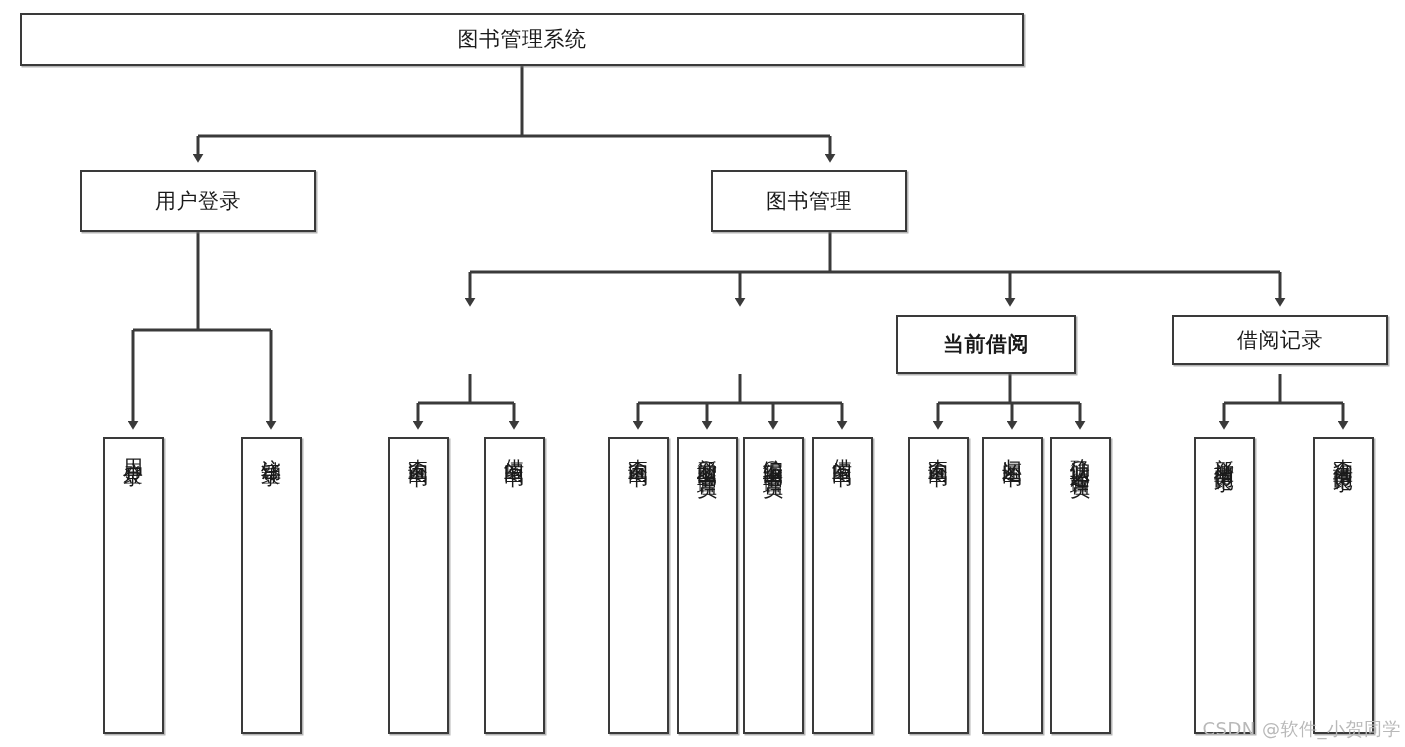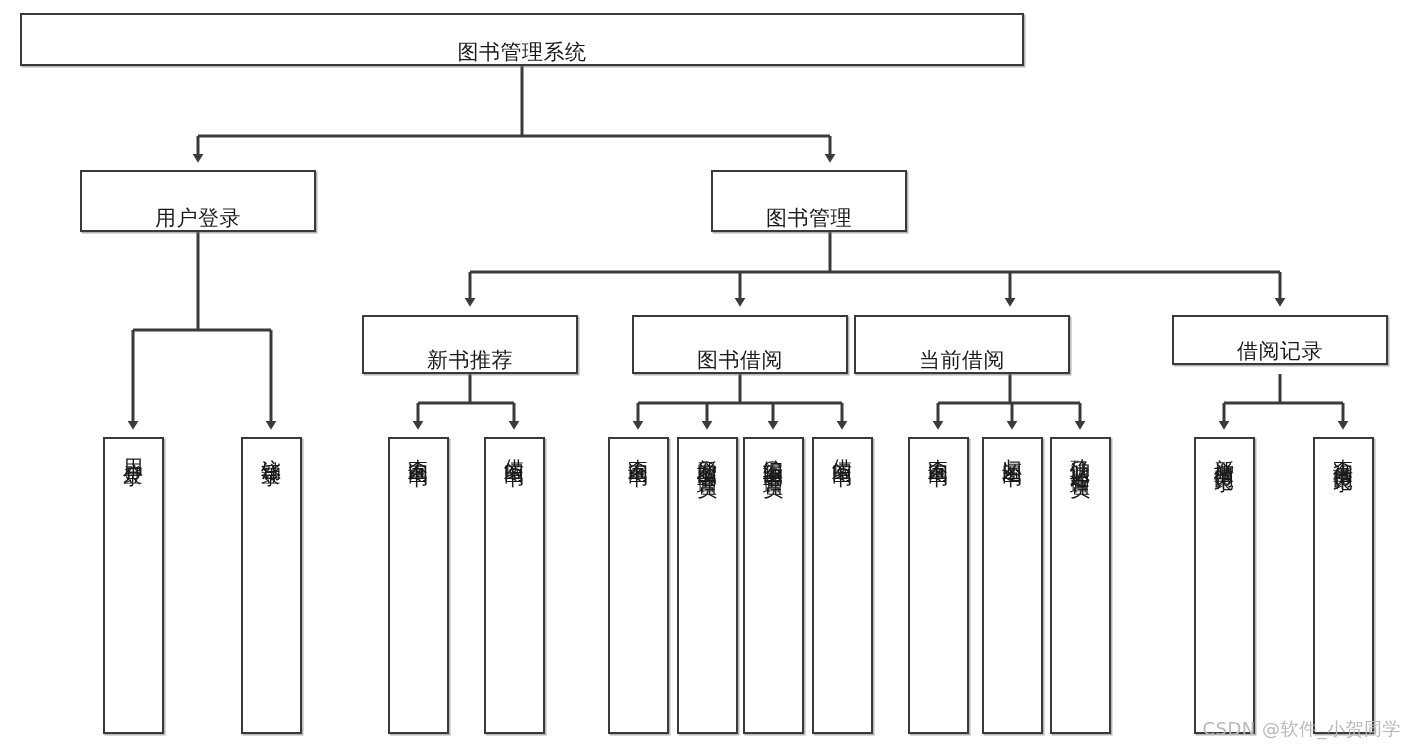--- a/index.html
+++ b/index.html
@@ -21,21 +21,21 @@
     width: 1405px;
     height: 747px;
   }
   .node-box {
     position: absolute;
     box-sizing: border-box;
     background: #ffffff;
     border: 2px solid #3a3a3a;
     box-shadow: 1.5px 1.5px 0 0 rgba(120,120,120,0.55);
     display: flex;
-    align-items: flex-end;
+    align-items: center;
     justify-content: center;
   }
   .node-label {
     color: #1a1a1a;
     font-size: 21px;
     line-height: 1.16;
     letter-spacing: 0.5px;
     white-space: nowrap;
     user-select: none;
   }
@@ -130,27 +130,21 @@
     <span class="node-label">图书管理系统</span>
   </div>
 
   <div class="node-box" style="left:80px; top:170px; width:236px; height:62px;">
     <span class="node-label">用户登录</span>
   </div>
   <div class="node-box" style="left:711px; top:170px; width:196px; height:62px;">
     <span class="node-label">图书管理</span>
   </div>
 
-  <div class="node-box" style="left:362px; top:315px; width:216px; height:59px;">
-    <span class="node-label">新书推荐</span>
-  </div>
-  <div class="node-box" style="left:632px; top:315px; width:216px; height:59px;">
-    <span class="node-label">图书借阅</span>
-  </div>
-  <div class="node-box" style="left:854px; top:315px; width:216px; height:59px;">
+  <div class="node-box" style="left:896px; top:315px; width:180px; height:59px;font-weight:bold;">
     <span class="node-label">当前借阅</span>
   </div>
   <div class="node-box" style="left:1172px; top:315px; width:216px; height:50px;">
     <span class="node-label">借阅记录</span>
   </div>
 
   <div class="node-box vertical" style="left:103px; top:437px; width:61px; height:297px;">
     <span class="node-label">用户登录</span>
   </div>
   <div class="node-box vertical" style="left:241px; top:437px; width:61px; height:297px;">

